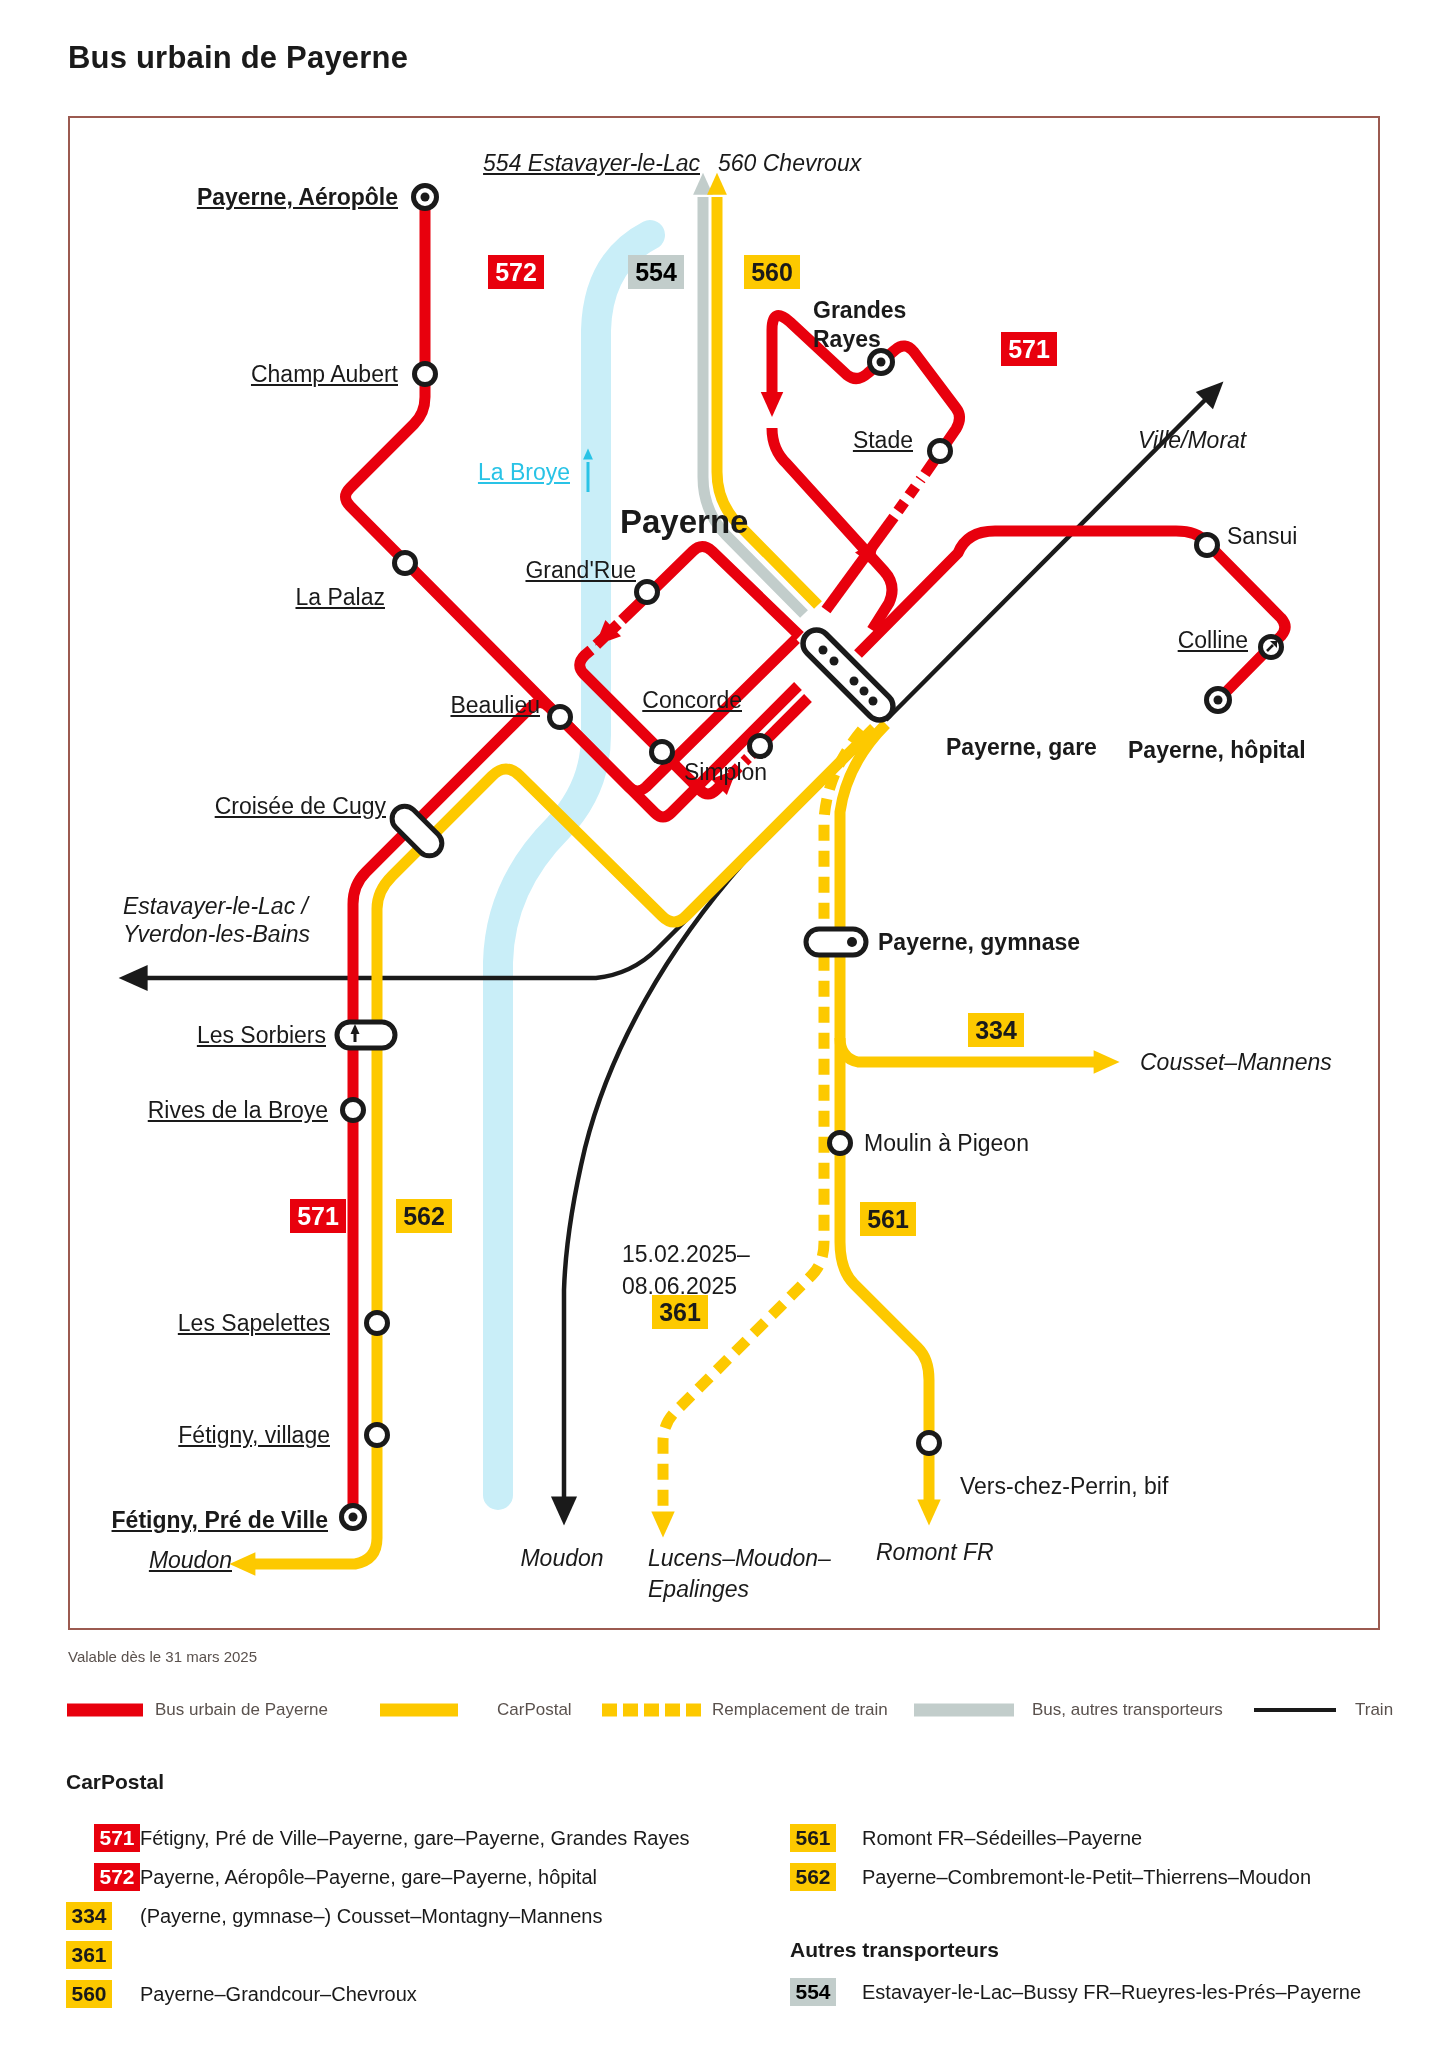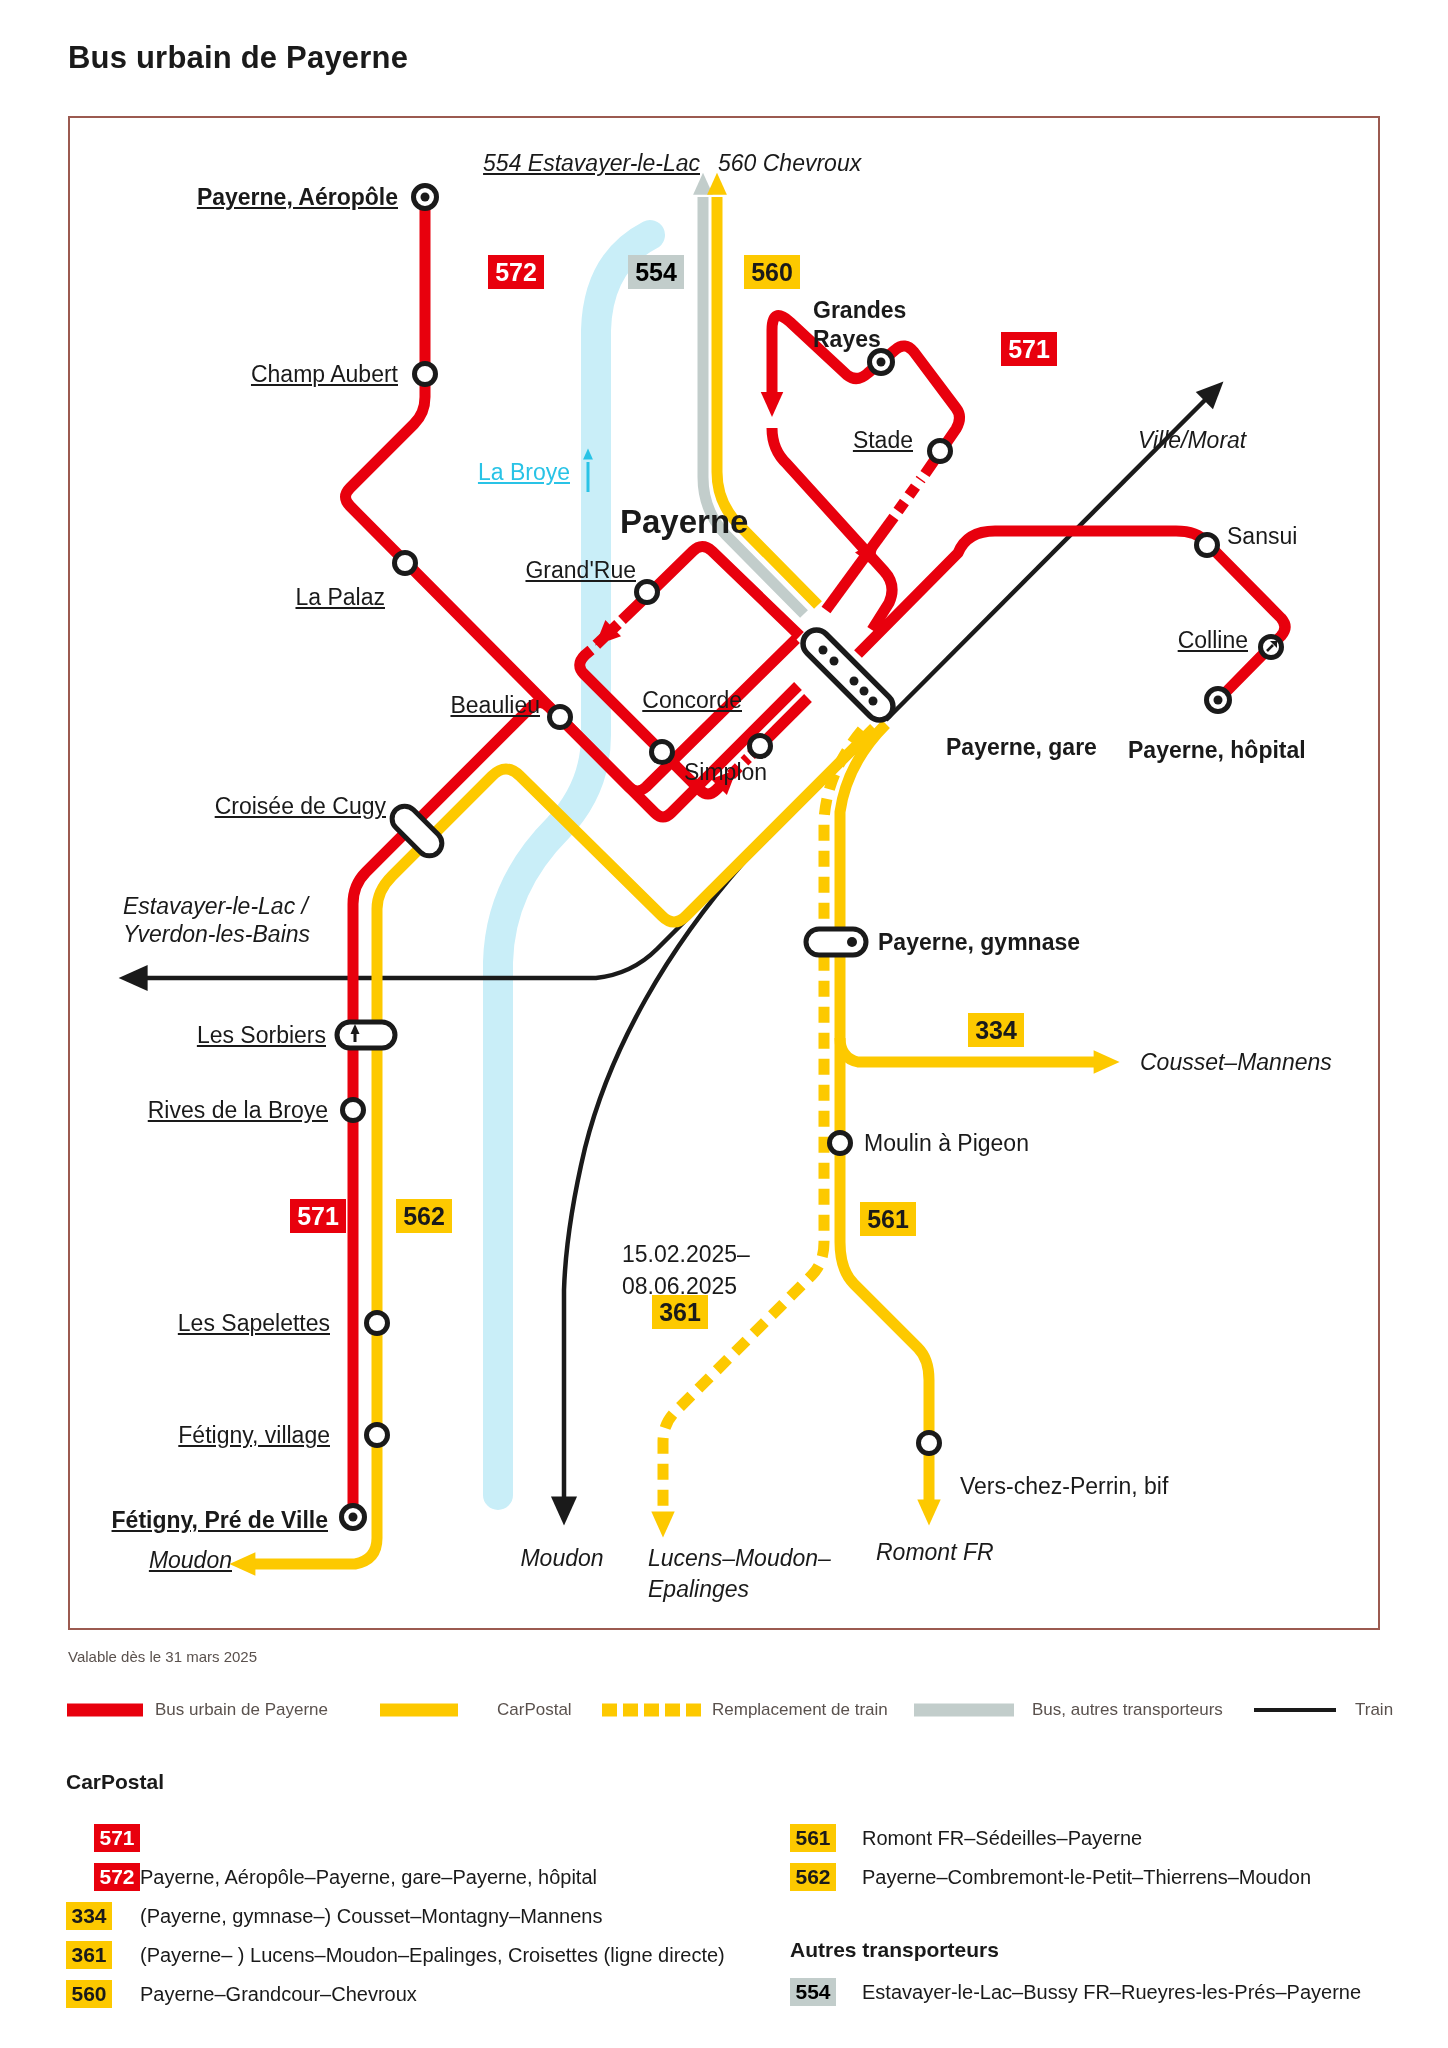--- a/index.html
+++ b/index.html
@@ -210,26 +210,26 @@
   <div class="legend-bar legend-dash" style="left:602px;top:1710px;width:99px"></div>
   <div class="legend-label" style="left:712px;top:1710px">Remplacement de train</div>
   <div class="legend-bar" style="left:914px;top:1710px;width:100px;background:#c2cdcb"></div>
   <div class="legend-label" style="left:1032px;top:1710px">Bus, autres transporteurs</div>
   <div class="legend-bar" style="left:1254px;top:1710px;width:82px;height:4px;background:#1a1a1a"></div>
   <div class="legend-label" style="left:1355px;top:1710px">Train</div>
 
   <div class="sec-head" style="left:66px;top:1770px">CarPostal</div>
 
   <div class="route-badge badge-red" style="left:66px;top:1838px">571</div>
+  <div class="route-desc" style="left:140px;top:1838px">Fétigny, Pré de Ville–Payerne, gare–Payerne, Grandes Rayes</div>
   <div class="route-badge badge-red" style="left:66px;top:1877px">572</div>
   <div class="route-desc" style="left:140px;top:1877px">Payerne, Aéropôle–Payerne, gare–Payerne, hôpital</div>
   <div class="route-badge badge-yellow" style="left:66px;top:1916px">334</div>
   <div class="route-desc" style="left:140px;top:1916px">(Payerne, gymnase–) Cousset–Montagny–Mannens</div>
   <div class="route-badge badge-yellow" style="left:66px;top:1955px">361</div>
-  <div class="route-desc" style="left:140px;top:1955px">(Payerne– ) Lucens–Moudon–Epalinges, Croisettes (ligne directe)</div>
   <div class="route-badge badge-yellow" style="left:66px;top:1994px">560</div>
   <div class="route-desc" style="left:140px;top:1994px">Payerne–Grandcour–Chevroux</div>
 
   <div class="route-badge badge-yellow" style="left:790px;top:1838px">561</div>
   <div class="route-desc" style="left:862px;top:1838px">Romont FR–Sédeilles–Payerne</div>
   <div class="route-badge badge-yellow" style="left:790px;top:1877px">562</div>
   <div class="route-desc" style="left:862px;top:1877px">Payerne–Combremont-le-Petit–Thierrens–Moudon</div>
   <div class="sec-head" style="left:790px;top:1938px">Autres transporteurs</div>
   <div class="route-badge badge-gray" style="left:790px;top:1992px">554</div>
   <div class="route-desc" style="left:862px;top:1992px">Estavayer-le-Lac–Bussy FR–Rueyres-les-Prés–Payerne</div>

